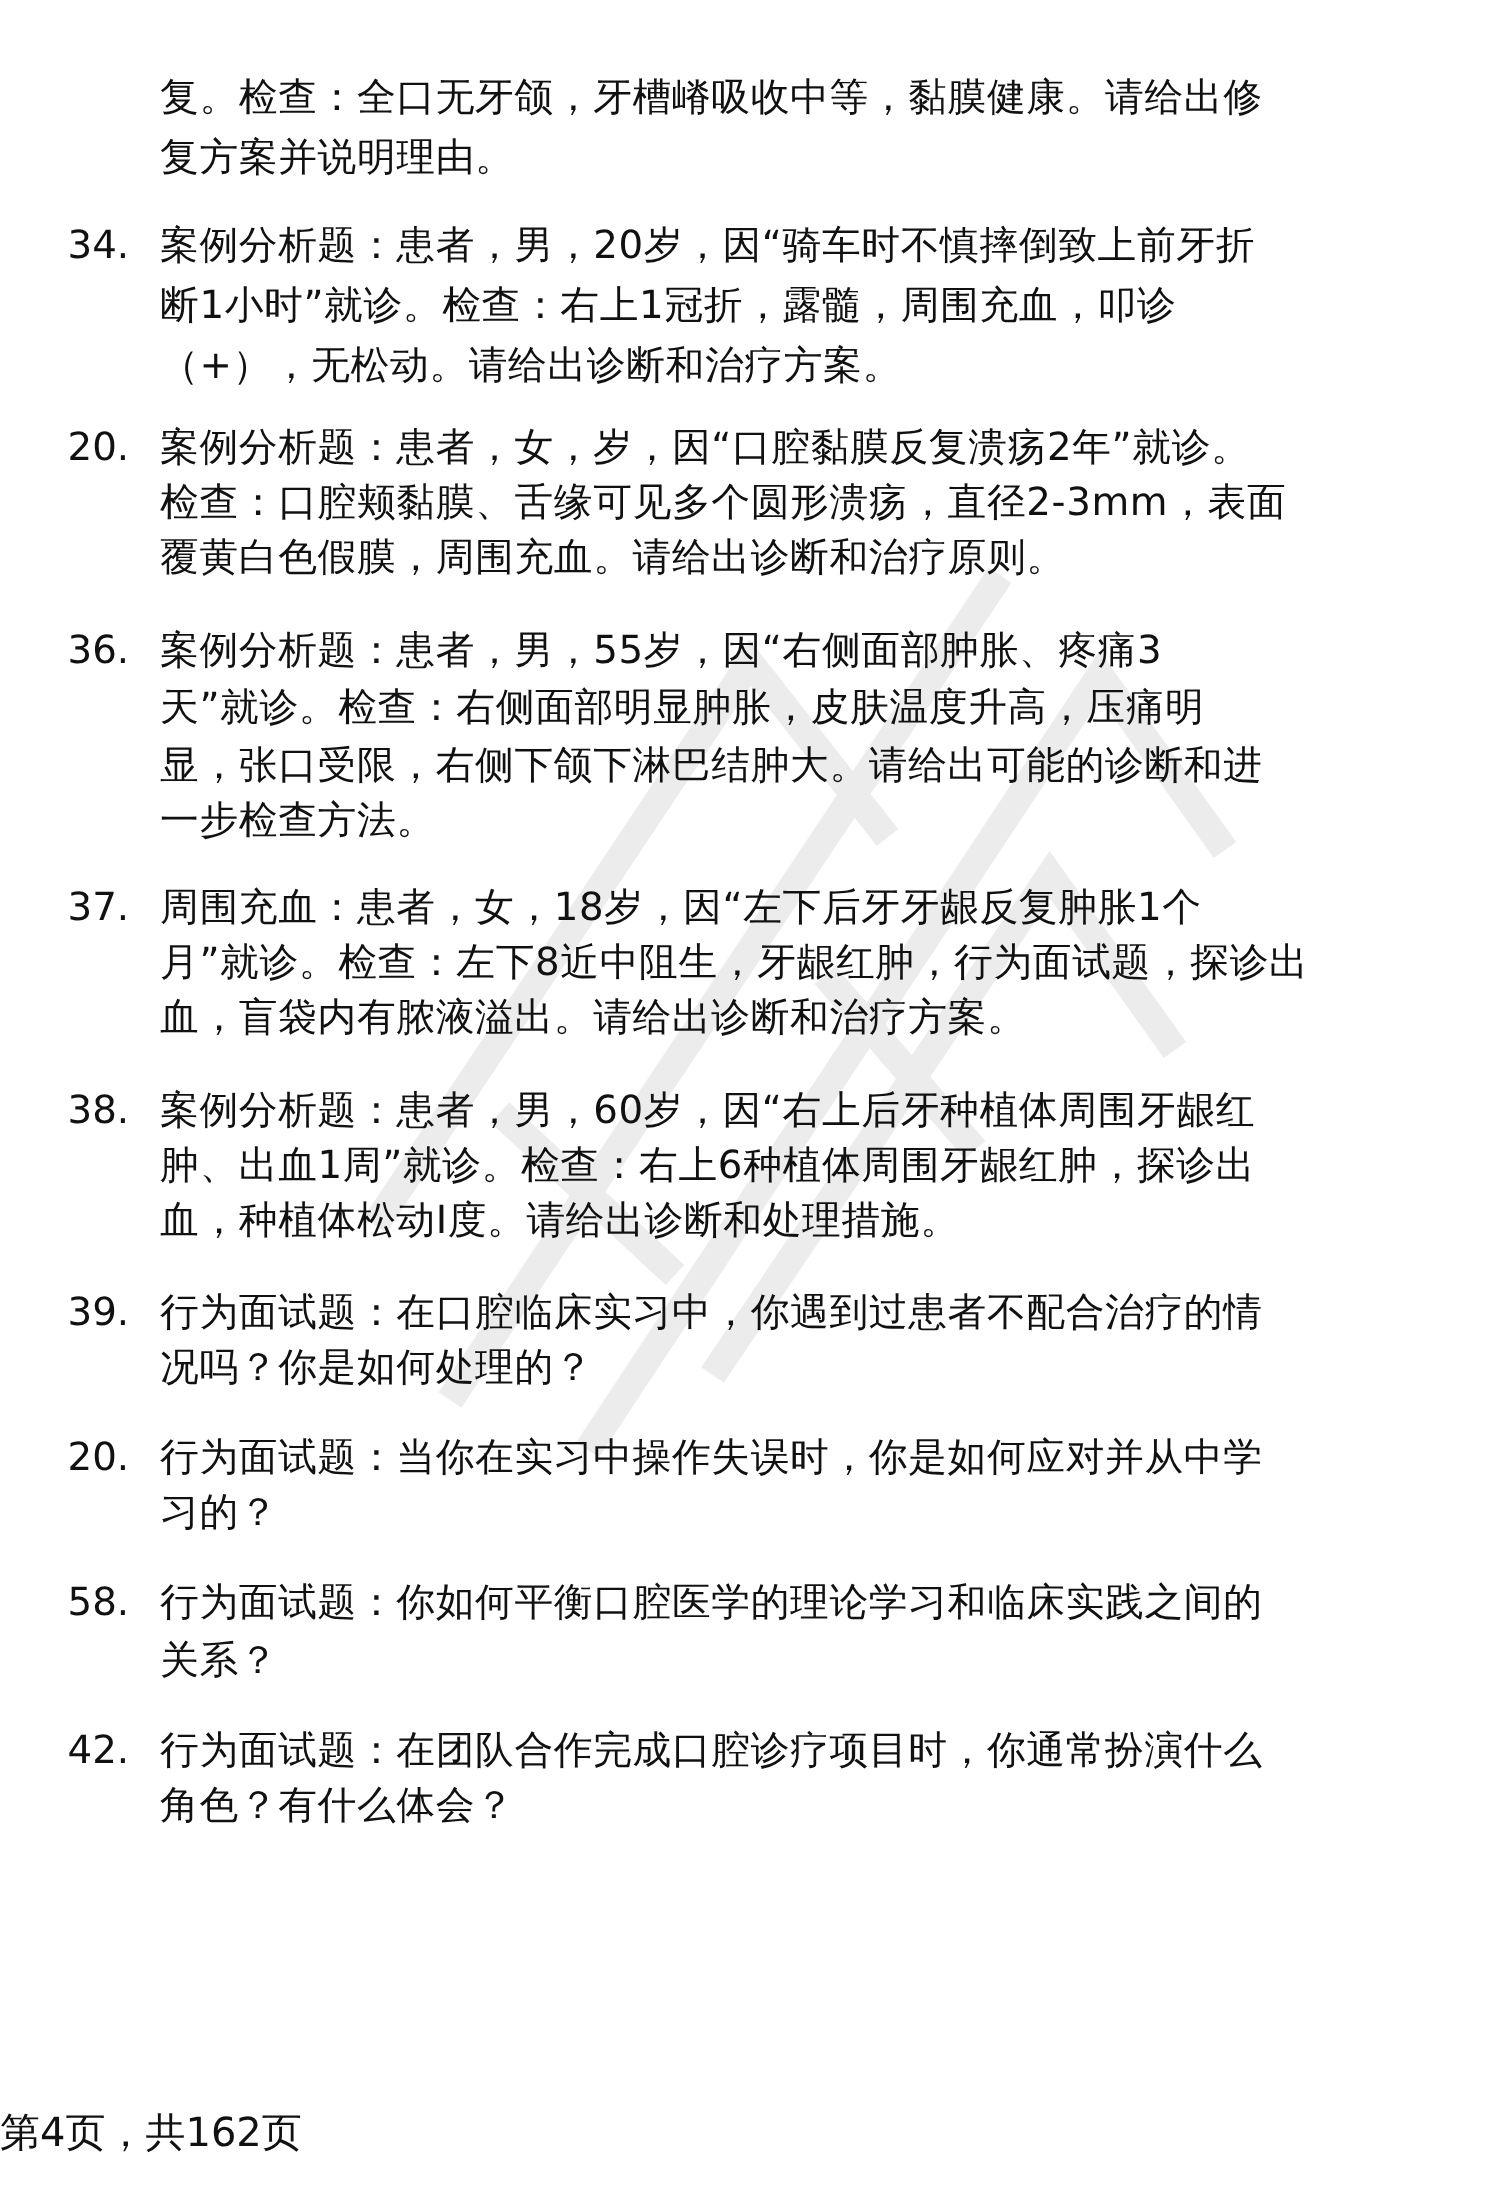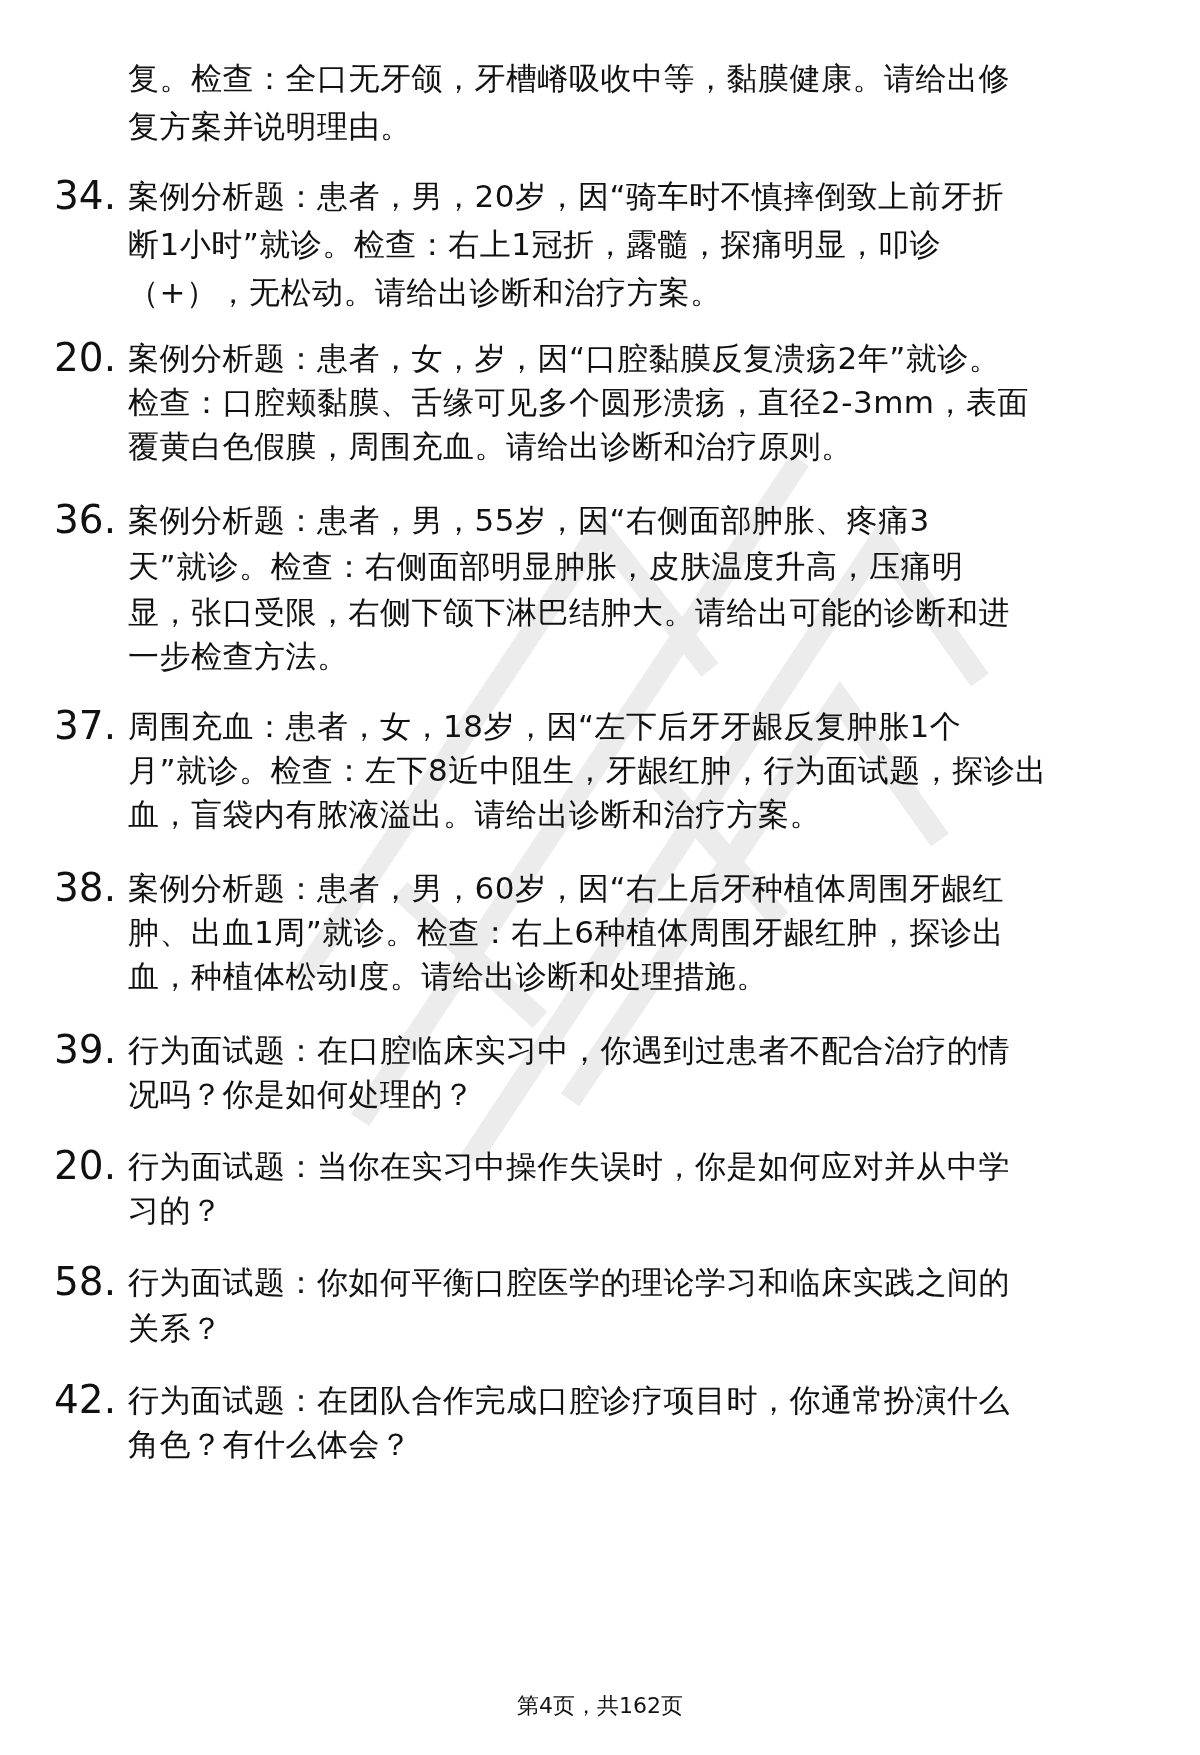--- a/index.html
+++ b/index.html
@@ -11,26 +11,26 @@
   .watermark {
     position: absolute; left: 240px; top: 420px; width: 760px; height: 760px;
     pointer-events: none; opacity: 0.07; z-index: 0;
   }
   .page { position: absolute; left: 0; top: 0; width: 1200px; height: 1307px; z-index: 1; }
   .line {
     position: absolute; left: 128px; font-size: 31px; line-height: 40px; height: 40px;
     white-space: nowrap; letter-spacing: 0.5px;
   }
   .num {
-    position: absolute; left: 54px; font-size: 39px; line-height: 40px; height: 40px;
+    position: absolute; left: 54px; font-size: 31px; line-height: 40px; height: 40px;
     white-space: nowrap;
   }
   .footer {
-    position: absolute; left: 0; width: 1200px; text-align: center;
-    font-size: 22px; line-height: 36px; top: 1706px; transform: translateY(-50%);
+    position: absolute; left: 0; width: 1200px; text-align: left;
+    font-size: 32px; line-height: 36px; top: 1706px; transform: translateY(-50%);
   }
 </style>
 </head>
 <body>
 
 <svg class="watermark" viewBox="0 0 760 760" xmlns="http://www.w3.org/2000/svg">
   <g fill="none" stroke="#000" stroke-width="22" stroke-linejoin="miter">
     <path d="M120 700 L560 40"></path>
     <path d="M230 740 L640 120 L740 260"></path>
     <path d="M60 560 L360 110 L470 250"></path>
@@ -43,21 +43,21 @@
 <div class="page">
 
   <div>
     <div class="line" style="top:58px">复。检查：全口无牙颌，牙槽嵴吸收中等，黏膜健康。请给出修</div>
     <div class="line" style="top:106px">复方案并说明理由。</div>
   </div>
 
   <div>
     <div class="num" style="top:176px">34.</div>
     <div class="line" style="top:176px">案例分析题：患者，男，20岁，因“骑车时不慎摔倒致上前牙折</div>
-    <div class="line" style="top:224px">断1小时”就诊。检查：右上1冠折，露髓，探痛明显，叩诊</div>
+    <div class="line" style="top:224px">断1小时”就诊。检查：右上1冠折，露髓，周围充血，叩诊</div>
     <div class="line" style="top:272px">（+），无松动。请给出诊断和治疗方案。</div>
   </div>
 
   <div>
     <div class="num" style="top:338px">20.</div>
     <div class="line" style="top:338px">案例分析题：患者，女，岁，因“口腔黏膜反复溃疡2年”就诊。</div>
     <div class="line" style="top:382px">检查：口腔颊黏膜、舌缘可见多个圆形溃疡，直径2-3mm，表面</div>
     <div class="line" style="top:426px">覆黄白色假膜，周围充血。请给出诊断和治疗原则。</div>
   </div>
 

